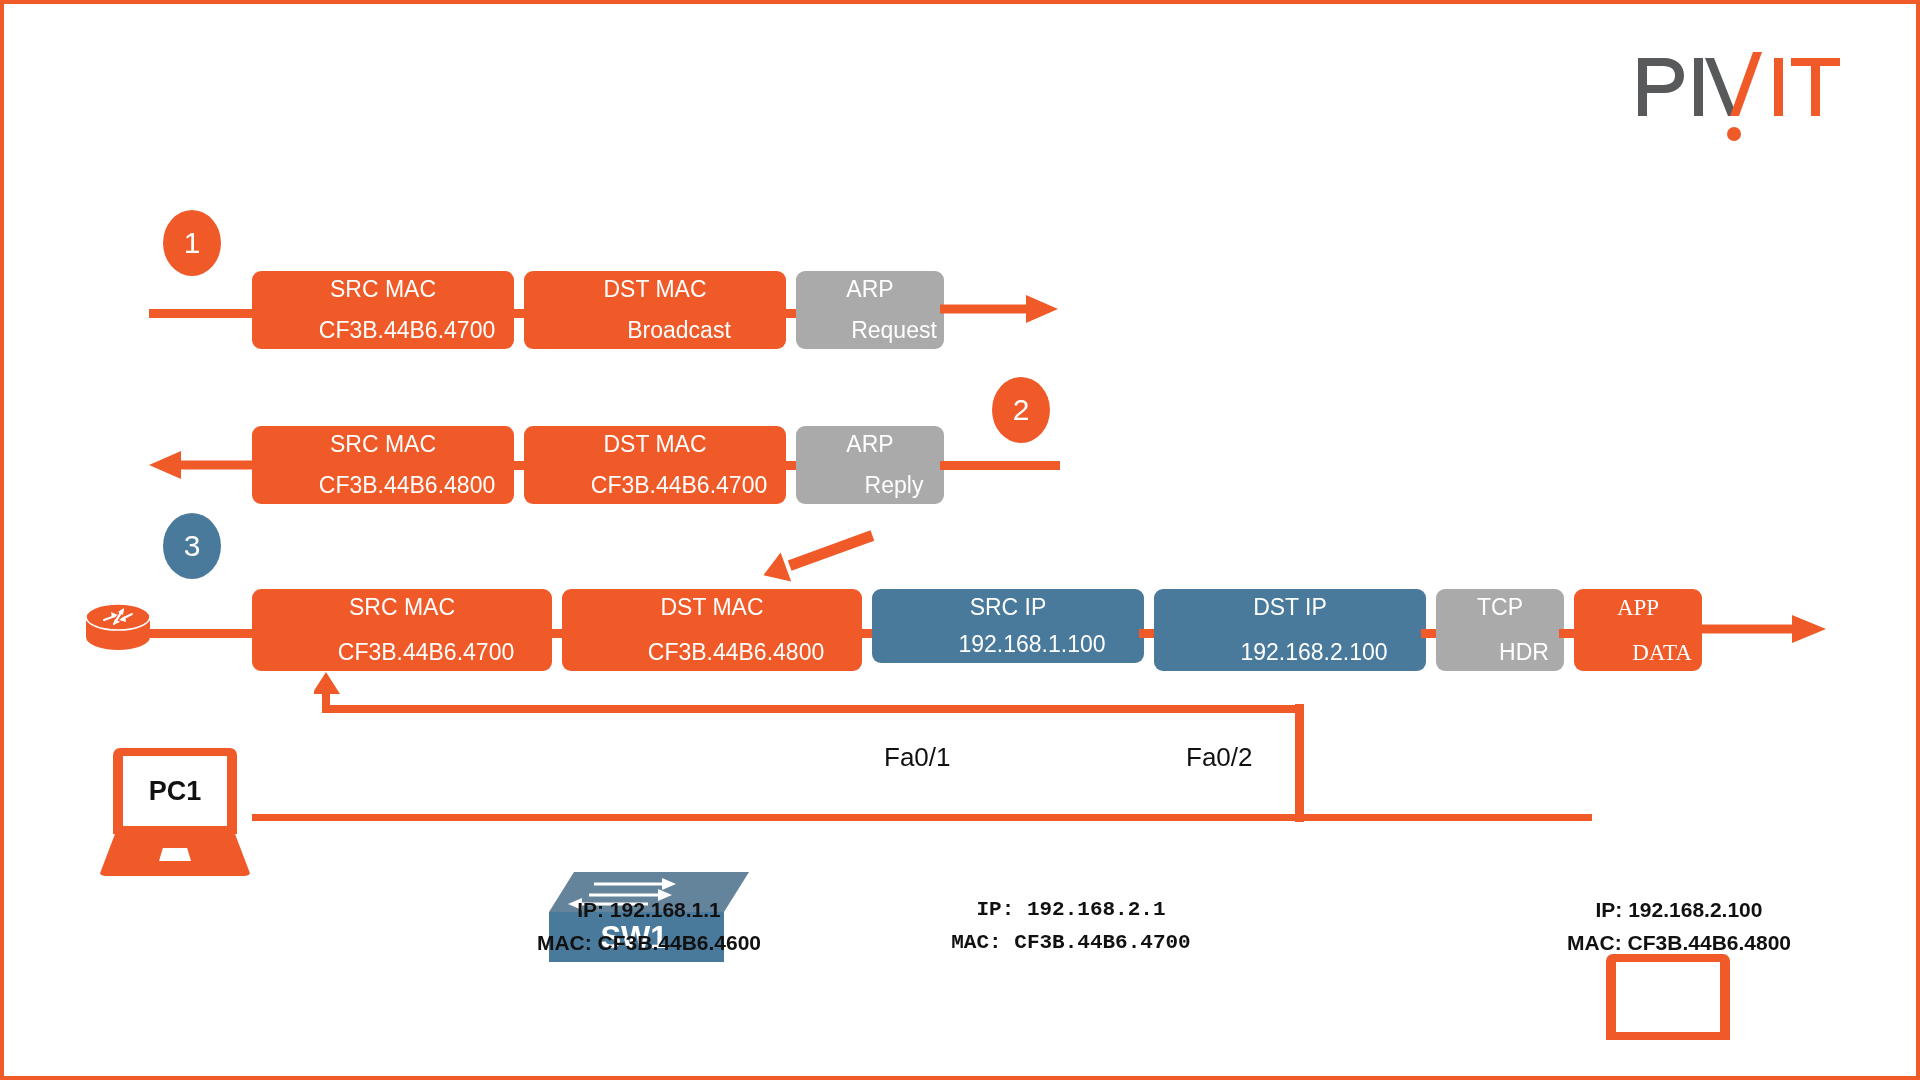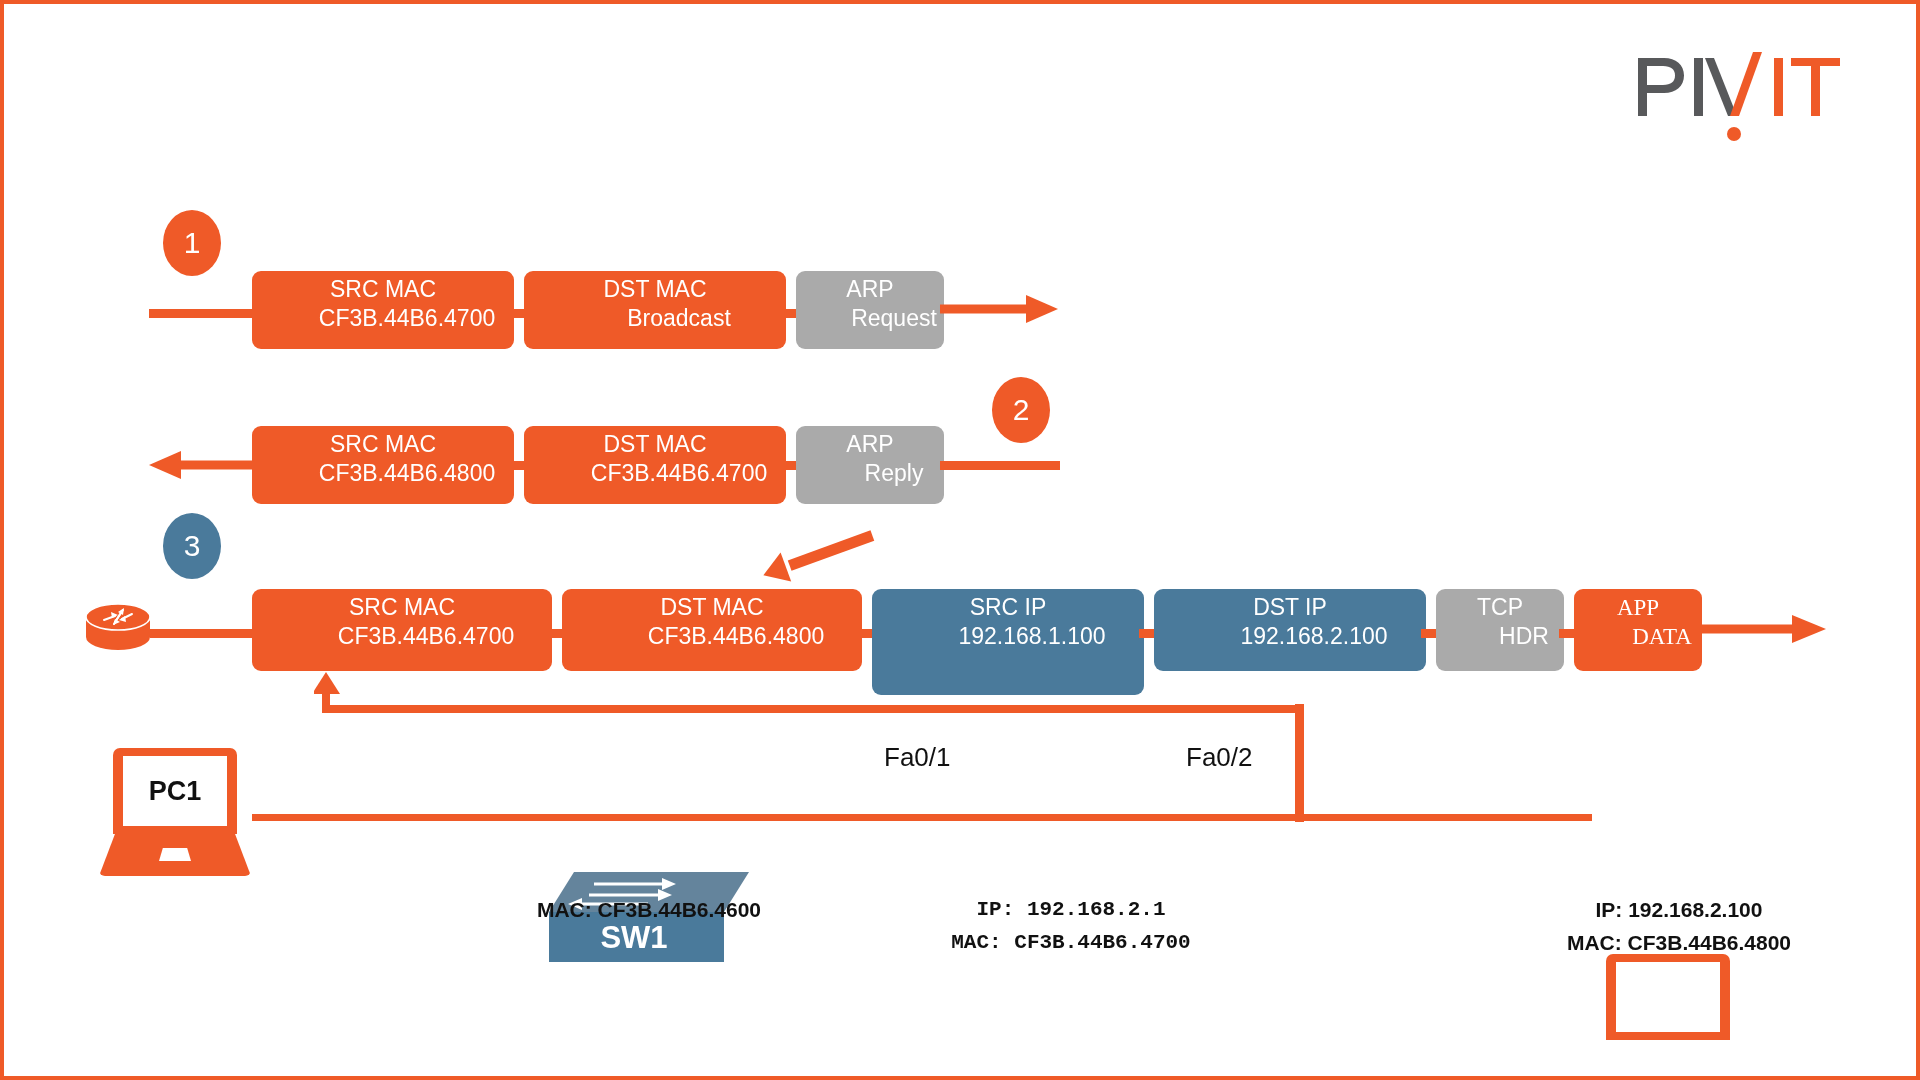--- a/index.html
+++ b/index.html
@@ -21,21 +21,21 @@
     display:flex;align-items:center;justify-content:center;
     color:#fff;font-size:30px;font-weight:400;
     font-family:"Liberation Sans", sans-serif;
   }
   .badge.orange{background:#EF5A28;}
   .badge.blue{background:#4A7A9B;}
   
   .fbox{
     border-radius:9px;
     display:flex;flex-direction:column;
-    align-items:center;justify-content:flex-start;
+    align-items:center;justify-content:space-between;
     color:#ffffff;
     font-size:23px;
     line-height:1.28;
     text-align:center;
     box-sizing:border-box;
     padding:4px 6px;
   }
   .fbox .l1{display:block;white-space:nowrap;}
   .fbox .l2{display:block;white-space:nowrap;margin-left:48px;}
   .fbox.orange{background:#EF5A28;}
@@ -195,21 +195,21 @@
   <div class="abs fbox orange" style="left:248px;top:585px;width:300px;height:82px;">
     <span class="l1">SRC MAC</span>
     <span class="l2">CF3B.44B6.4700</span>
   </div>
   <div class="abs hline" style="left:543px;top:625px;width:18px;"></div>
   <div class="abs fbox orange" style="left:558px;top:585px;width:300px;height:82px;">
     <span class="l1">DST MAC</span>
     <span class="l2">CF3B.44B6.4800</span>
   </div>
   <div class="abs hline" style="left:853px;top:625px;width:18px;"></div>
-  <div class="abs fbox blue" style="left:868px;top:585px;width:272px;height:106px;">
+  <div class="abs fbox blue" style="left:868px;top:585px;width:272px;height:74px;">
     <span class="l1">SRC IP</span>
     <span class="l2">192.168.1.100</span>
   </div>
   <div class="abs hline" style="left:1135px;top:625px;width:18px;"></div>
   <div class="abs fbox blue" style="left:1150px;top:585px;width:272px;height:82px;">
     <span class="l1">DST IP</span>
     <span class="l2">192.168.2.100</span>
   </div>
   <div class="abs hline" style="left:1417px;top:625px;width:18px;"></div>
   <div class="abs fbox gray" style="left:1432px;top:585px;width:128px;height:82px;">
@@ -281,20 +281,21 @@
   <div class="abs laptop" style="left:1588px;top:722px;width:152px;height:128px;">
     <div class="lap-lid"></div>
     <div class="lap-screen">
       
     </div>
 
   </div>
 
 
   <div class="abs nodeinfo" style="left:500px;top:890px;width:290px;">
+    <div>IP: 192.168.1.1</div>
     <div>MAC: CF3B.44B6.4600</div>
   </div>
 
   <div class="abs nodeinfo" style="left:922px;top:890px;width:290px;font-family:Liberation Mono, monospace;">
     <div>IP: 192.168.2.1</div>
     <div>MAC: CF3B.44B6.4700</div>
   </div>
 
   <div class="abs nodeinfo" style="left:1520px;top:890px;width:310px;">
     <div>IP: 192.168.2.100</div>

